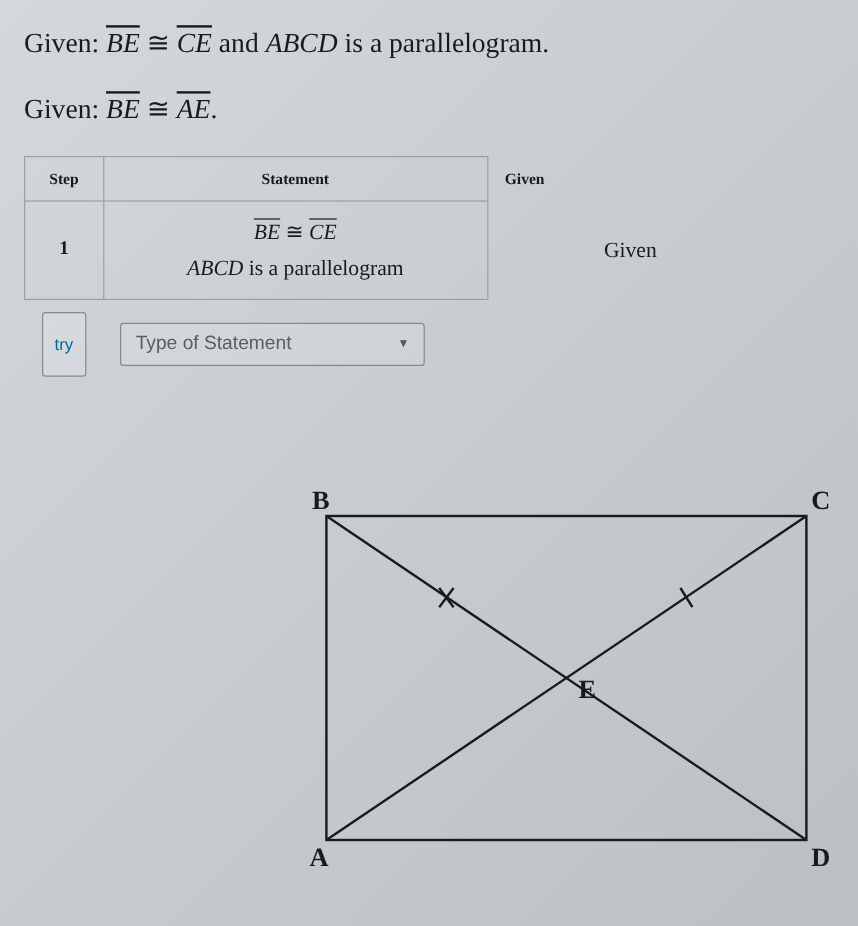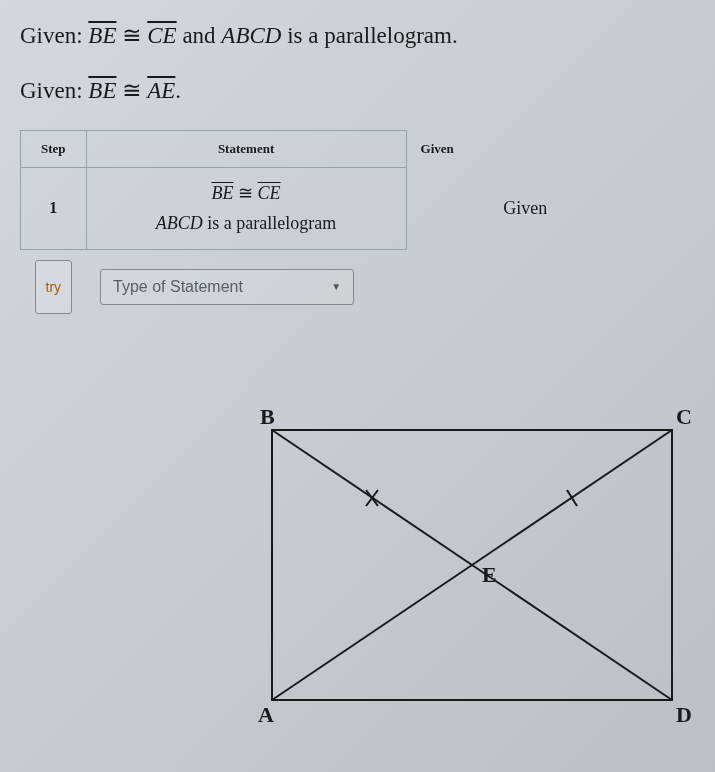--- a/index.html
+++ b/index.html
@@ -82,21 +82,21 @@
     }
     .try-btn {
       display: inline-block;
       border: 1px solid #888;
       border-radius: 3px;
       padding: 18px 10px;
       font-size: 14px;
       background: rgba(255,255,255,0.15);
       cursor: pointer;
       font-family: Arial, sans-serif;
-      color: #a16207;
+      color: #0369a1;
     }
     .dropdown {
       display: flex;
       align-items: center;
       justify-content: space-between;
       border: 1px solid #888;
       border-radius: 3px;
       padding: 8px 12px;
       width: 254px;
       background: rgba(255,255,255,0.1);

